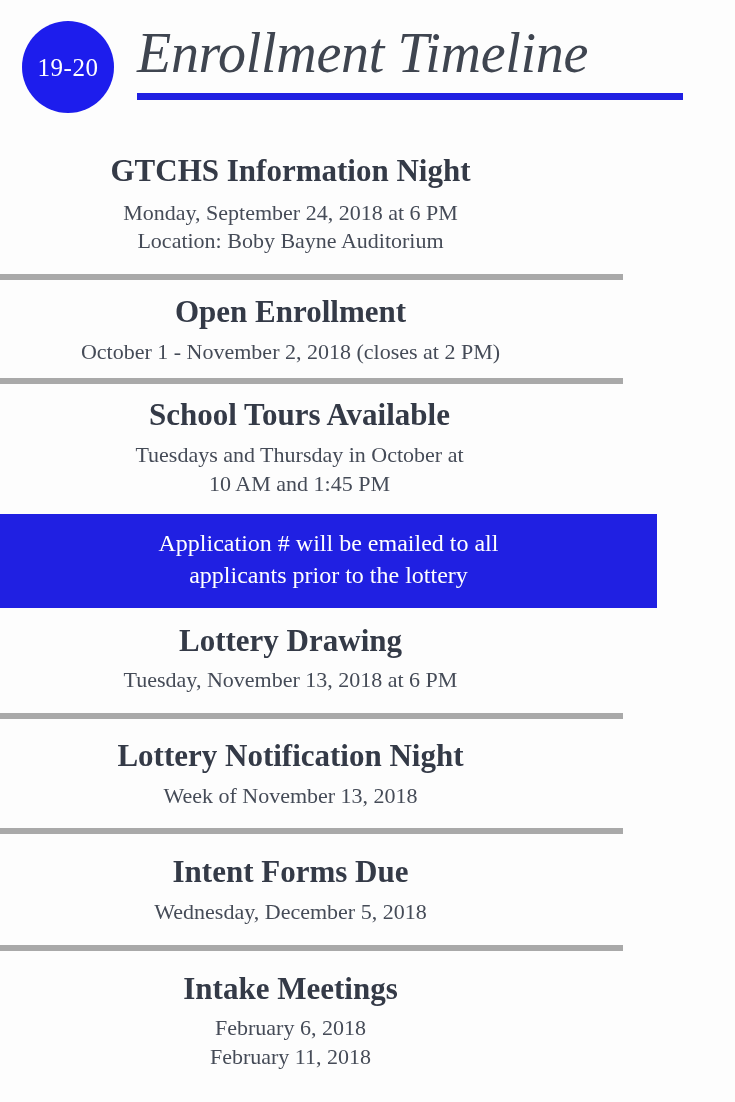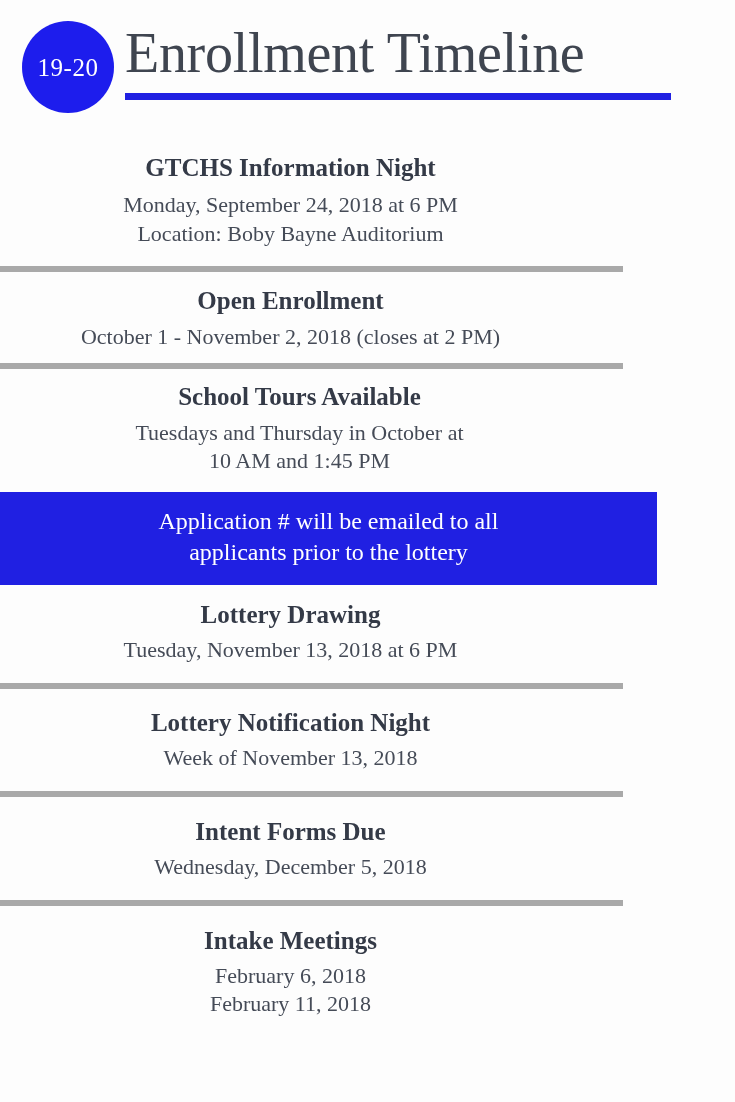--- a/index.html
+++ b/index.html
@@ -44,23 +44,24 @@
   .year-badge-label {
     color: #ffffff;
     font-size: 25px;
     letter-spacing: 0.5px;
     line-height: 1;
     font-family: "Liberation Serif", "DejaVu Serif", serif;
   }
 
   .title-wrap {
     position: absolute;
-    left: 125px;
+    left: 137px;
     top: 24px;
     width: 548px;
+    font-style: italic;
   }
   .poster-title {
     font-size: 56px;
     line-height: 1.05;
     font-weight: 400;
     color: #3f4550;
     margin: 0;
     white-space: nowrap;
     letter-spacing: -0.3px;
   }
@@ -75,21 +76,21 @@
   .sections {
     position: relative;
     padding: 0;
   }
 
   .section {
     text-align: center;
     padding: 0 22px;
   }
   .section-heading {
-    font-size: 25px;
+    font-size: 31px;
     font-weight: bold;
     color: #343a47;
     line-height: 1.25;
     margin: 6px;
   }
   .section-line {
     font-size: 22px;
     color: #454b57;
     line-height: 1.3;
     margin: 0;

